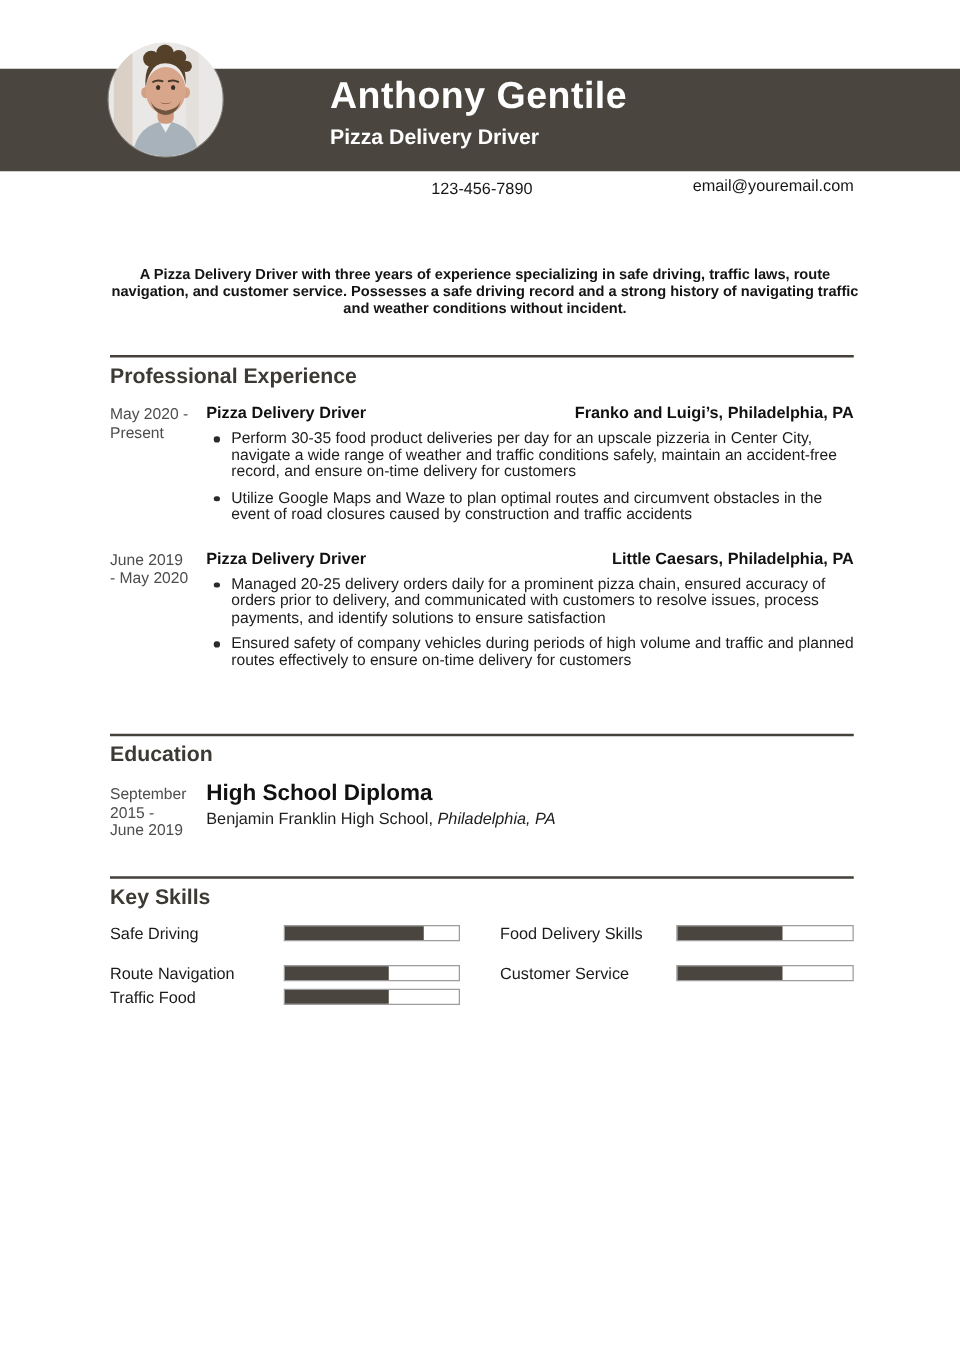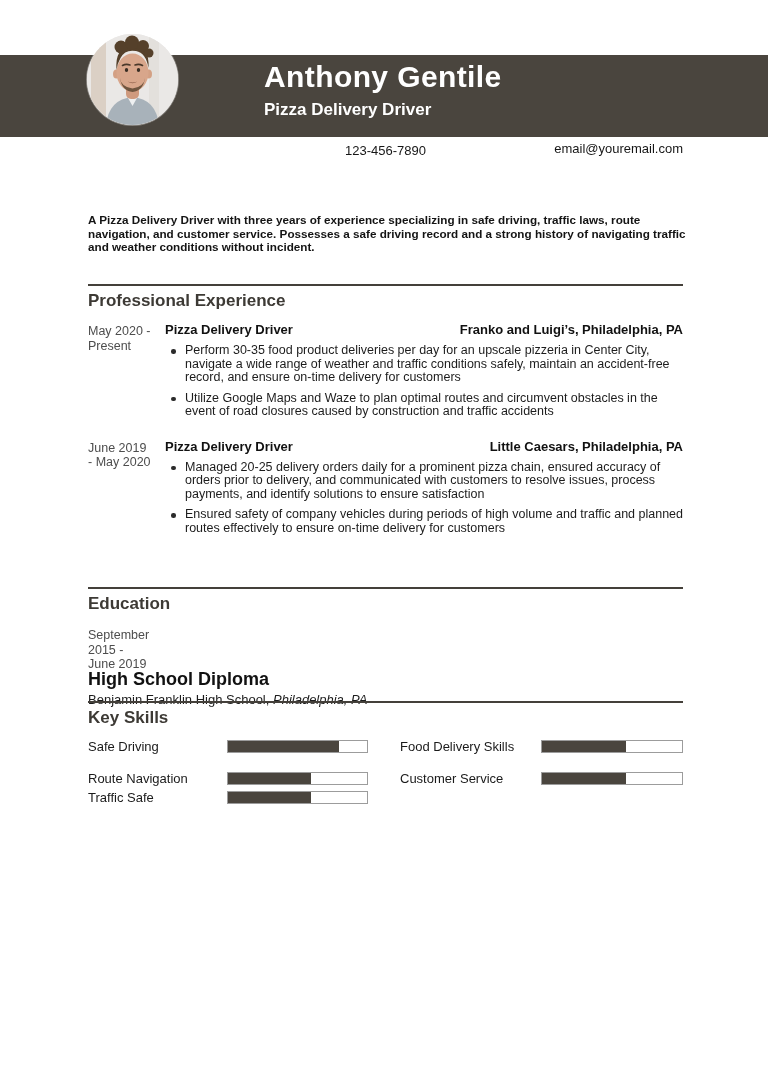--- a/index.html
+++ b/index.html
@@ -18,35 +18,35 @@
 
   
   .contact { position:absolute; top:140px; left:88px; width:595px; font-size:13px; color:#161616; }
   .addr { width:340px; line-height:15.5px; }
   .addr span { display:block; }
   .phone { margin-top:3px; line-height:15.5px;text-align:center; }
   .email { position:absolute; top:1px; right:0; line-height:15.5px; }
 
   
   .summary { position:absolute; top:213px; left:88px; width:600px; font-size:11.7px;
-             font-weight:bold; line-height:13.6px; color:#141414; }
+             font-weight:bold; line-height:13.6px; color:#141414;text-align:center; }
 
   
   .section { position:absolute; left:88px; width:595px; }
   #experience-section { top:284px; }
   #education-section  { top:587px; }
   #skills-section     { top:701px; }
   .rule { height:2px; background:#44403a; }
   .section-heading { margin-top:5px; font-size:17px; font-weight:bold; color:#3d3a35; line-height:20px; }
 
   
   .entry { display:flex; }
   .job-1 { margin-top:12px; }
   .job-2 { margin-top:14px; }
-  .edu-entry { margin-top:13px;flex-direction:column; }
+  .edu-entry { margin-top:13px; }
   .date-col { flex:none; width:77px; font-size:12.5px; color:#4d4d4d; line-height:14.5px; padding-top:1px; }
   .date-col span { display:block; }
   .entry-main { flex:1; }
   .job-head { display:flex; justify-content:space-between; font-size:13px; font-weight:bold;
               color:#111111; line-height:14px; }
   .bullets { list-style:none; margin-top:7px; }
   .bullets li { position:relative; padding-left:20px; margin-bottom:7px; font-size:12.5px;
                 line-height:13.5px; color:#1c1c1c; }
   .bullets li::before { content:""; position:absolute; left:6px; top:5px; width:4.5px; height:4.5px;
                         border-radius:50%; background:#2b2b2b; }
@@ -180,21 +180,21 @@
       </div>
 
       <div class="skill-row col-left" style="top:32px;">
         <span class="skill-label">Route Navigation</span>
         <span class="skill-bar">
             <span class="skill-fill" style="width: 60%;"></span>
           </span>
       </div>
 
       <div class="skill-row col-left" style="top:51px;">
-        <span class="skill-label">Traffic Safe</span>
+        <span class="skill-label">Traffic Food</span>
         <span class="skill-bar">
             <span class="skill-fill" style="width: 60%;"></span>
           </span>
       </div>
 
       <div class="skill-row col-right" style="top:0;">
         <span class="skill-label">Food Delivery Skills</span>
         <span class="skill-bar">
             <span class="skill-fill" style="width: 60%;"></span>
           </span>

